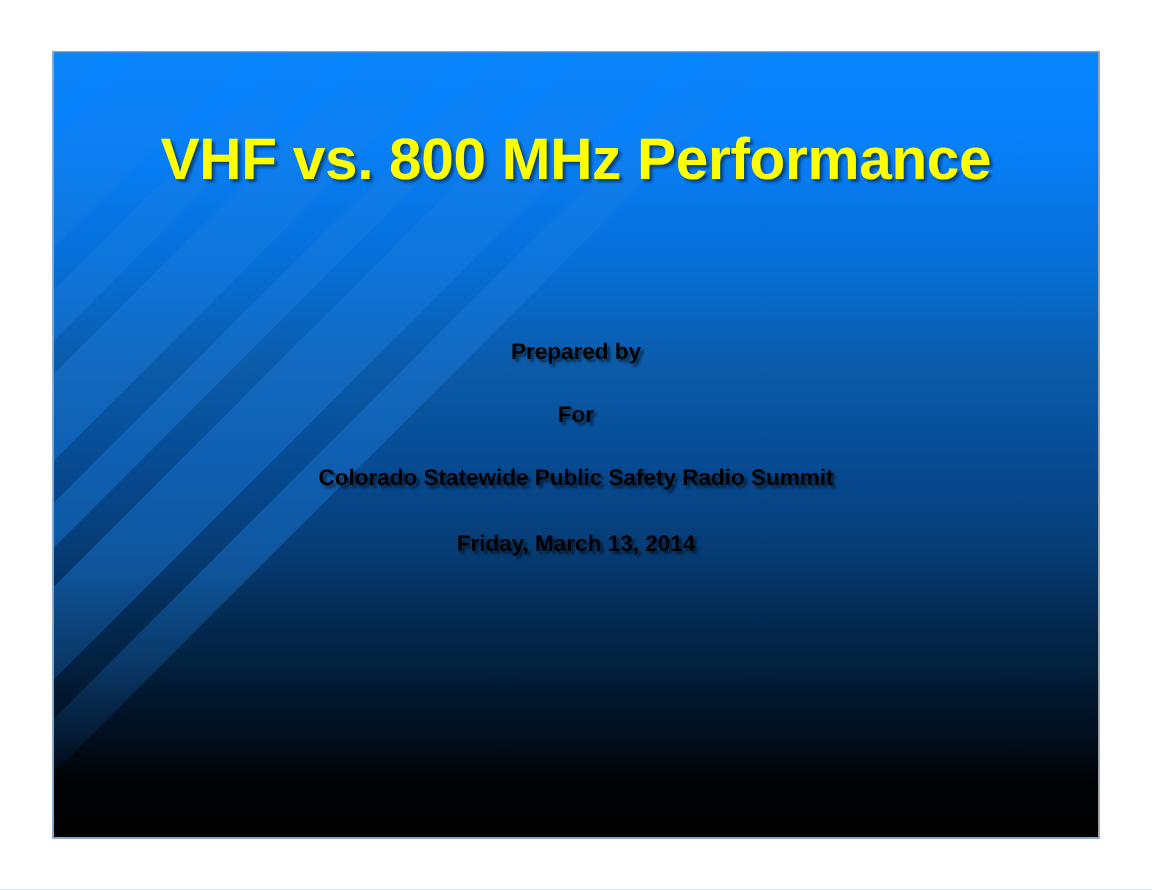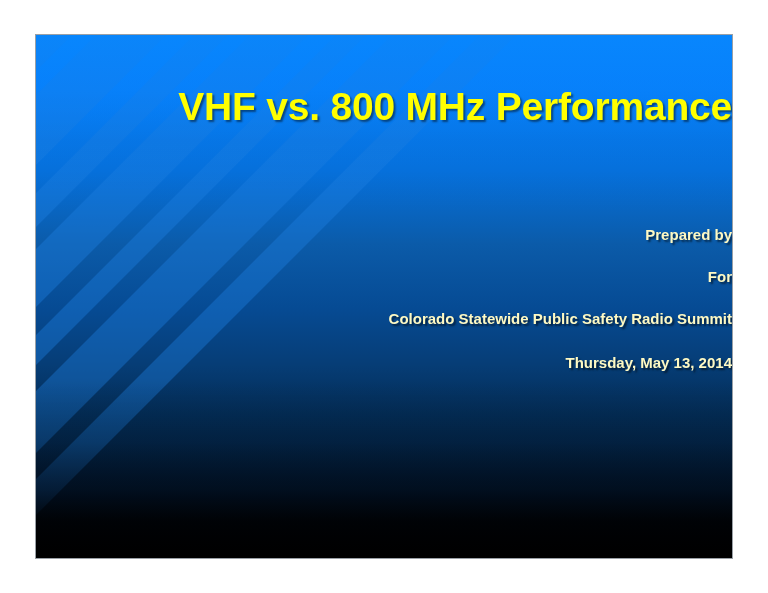--- a/index.html
+++ b/index.html
@@ -82,21 +82,21 @@
         rgba(1,13,28,0.70) 87%,
         rgba(0,2,5,0.92) 93%,
         rgba(0,0,0,1.00) 100%);
     pointer-events: none;
   }
 
   
   .content {
     position: absolute;
     inset: 0;
-    text-align: right;
+    text-align: center;
   }
 
   .title {
     position: absolute;
     left: 0;
     right: 0;
     top: 48px;
     color: #ffff00;
     font-size: 39px;
     line-height: 48px;
@@ -104,21 +104,21 @@
     letter-spacing: -0.2px;
     text-shadow: 2px 2px 2px rgba(0,0,0,0.45);
   }
   .title-line { display: block; }
 
   .body-block {
     position: absolute;
     left: 0;
     right: 0;
     top: 190px;
-    color: #fef9c3;
+    color: #000000;
     font-weight: bold;
     text-shadow: 2px 2px 2px rgba(0,0,0,0.55);
   }
 
   .prepared-by {
     font-size: 15px;
     line-height: 20px;
     margin-bottom: 22px;
   }
 
@@ -181,21 +181,21 @@
 
       <div class="body-block">
 
         <div class="prepared-by">Prepared by</div>
 
 
         <div class="for-label">For</div>
 
         <div class="event">Colorado Statewide Public Safety Radio Summit</div>
 
-        <div class="date">Thursday, May 13, 2014</div>
+        <div class="date">Friday, March 13, 2014</div>
 
       </div>
 
     </div>
 
   </div>
 
 </div>
 
 </body></html>

